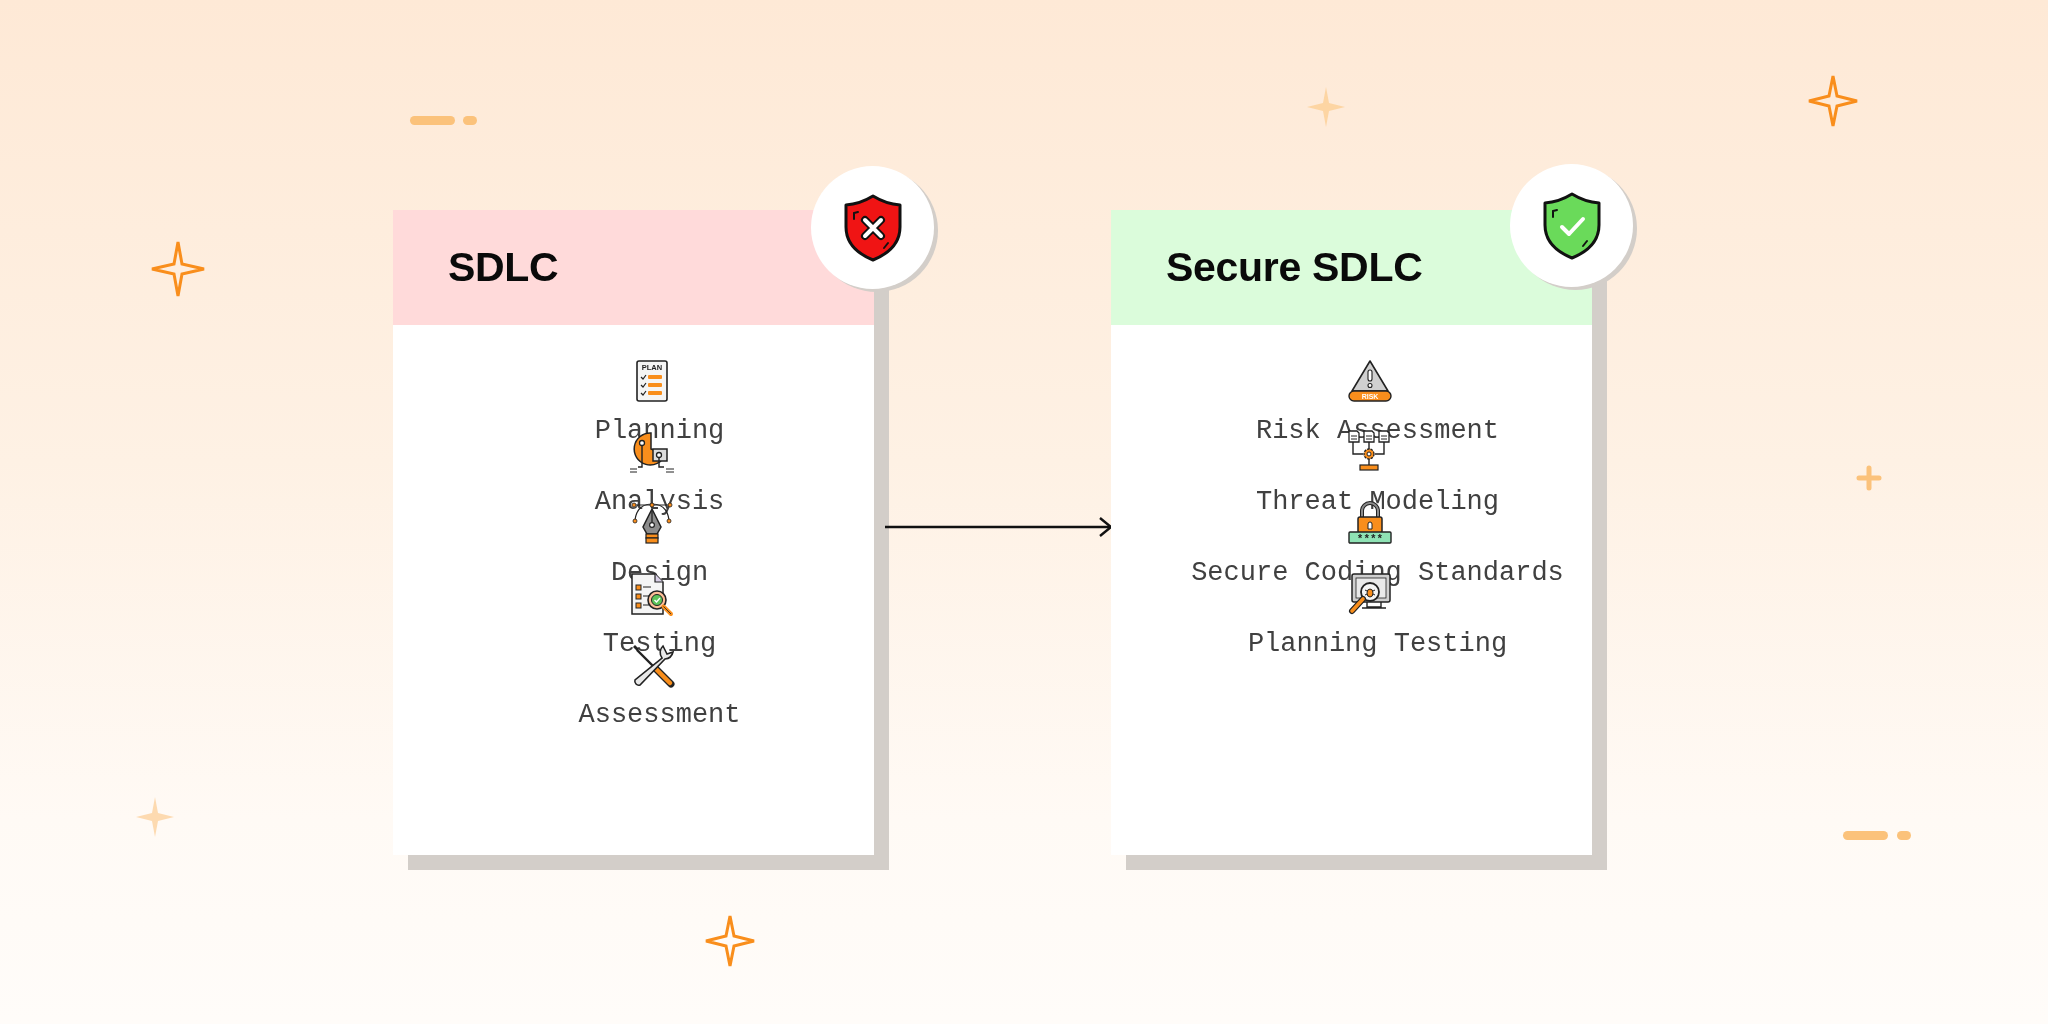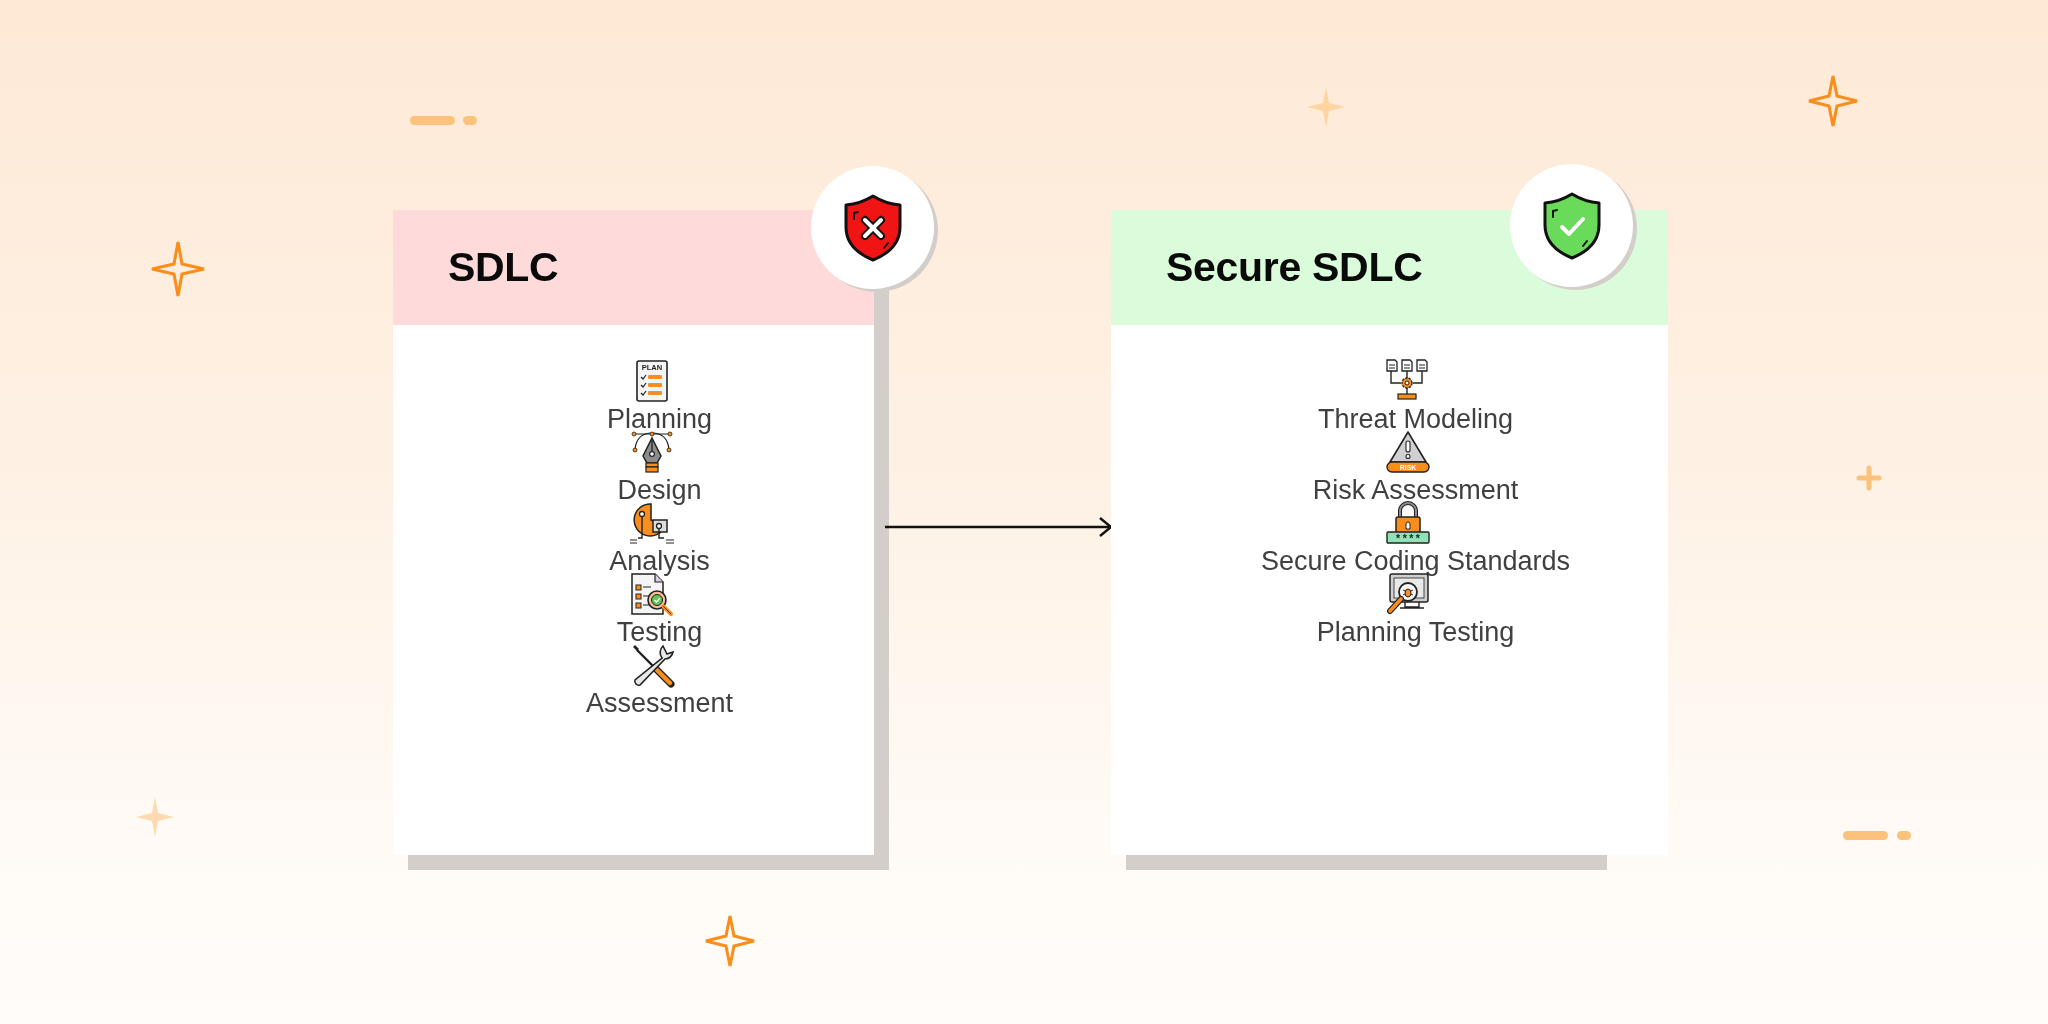--- a/index.html
+++ b/index.html
@@ -20,22 +20,23 @@
   }
   .card-title {
     font-family: "Liberation Sans", sans-serif;
     font-weight: 700; font-size: 41px; color: #0a0a0a; letter-spacing: -0.3px;
   }
   .items { position: absolute; left: 52px; top: 148px; right: 0; }
   .item { display: flex; align-items: center; height: 71px; flex-direction: column; }
   .item-icon { width: 46px; height: 46px; margin-right: 16px; flex: 0 0 46px; }
   .item-icon svg { width: 46px; height: 46px; display: block; }
   .item-label {
-    font-family: Liberation Sans, sans-serif; font-size: 27px; color: #404040;
+    font-family: Liberation Mono, monospace; font-size: 27px; color: #404040;
     white-space: nowrap;
+    margin-top: 12px;
   }
 
   .badge-shadow { position: absolute; width: 123px; height: 123px; border-radius: 50%; background: #d3cec9; }
   .badge {
     position: absolute; width: 123px; height: 123px; border-radius: 50%; background: #ffffff;
     display: flex; align-items: center; justify-content: center;
   }
   .badge svg { width: 62px; height: 70px; }
 
   .arrow { position: absolute; left: 884px; top: 516px; width: 230px; height: 22px; }
@@ -79,20 +80,35 @@
         <svg viewBox="0 0 46 46">
             <rect x="8" y="3" width="30" height="40" rx="2" fill="#f5f5f5" stroke="#222" stroke-width="1.6"></rect>
           <text x="23" y="12" font-size="7.5" font-weight="700" text-anchor="middle" font-family="Liberation Sans, sans-serif" fill="#222">PLAN</text>
           <path d="M12 19 l2 2 l3 -4 M12 27 l2 2 l3 -4 M12 35 l2 2 l3 -4" stroke="#222" stroke-width="1.2" fill="none"></path>
           <rect x="19" y="17" width="14" height="4" rx="1" fill="#f98e1c"></rect>
             <rect x="19" y="25" width="14" height="4" rx="1" fill="#f98e1c"></rect>
             <rect x="19" y="33" width="14" height="4" rx="1" fill="#f98e1c"></rect>
         </svg>
       </span>
       <span class="item-label">Planning</span>
+    </div>
+
+    <div class="item">
+      <span class="item-icon">
+        <svg viewBox="0 0 46 46">
+            <path d="M22 4 A16 16 0 1 0 36 26 L22 20 Z" fill="#f98e1c" stroke="#222" stroke-width="1.5"></path>
+          <path d="M24 20 L38 20 L38 32 L24 32 Z" fill="#ddd" stroke="#222" stroke-width="1.5"></path>
+          <circle cx="13" cy="14" r="2.5" fill="#fff" stroke="#222" stroke-width="1.3"></circle>
+            <path d="M13 16.5 V38 H9" stroke="#222" stroke-width="1.4" fill="none"></path>
+          <circle cx="30" cy="26" r="2.5" fill="#fff" stroke="#222" stroke-width="1.3"></circle>
+            <path d="M30 28.5 V38 H35" stroke="#222" stroke-width="1.4" fill="none"></path>
+          <path d="M1 40 H8 M1 43 H8 M37 40 H45 M37 43 H45" stroke="#222" stroke-width="1"></path>
+        </svg>
+      </span>
+      <span class="item-label">Analysis</span>
     </div>
 
     <div class="item">
       <span class="item-icon">
         <svg viewBox="0 0 46 46">
             <path d="M6 20 Q8 4 23 4 Q38 4 40 20" fill="none" stroke="#222" stroke-width="1.2"></path>
           <path d="M5 5 H41" stroke="#222" stroke-width="1"></path>
           <circle cx="5" cy="5" r="2" fill="#f98e1c" stroke="#222" stroke-width="0.8"></circle>
             <circle cx="23" cy="5" r="2" fill="#f98e1c" stroke="#222" stroke-width="0.8"></circle>
             <circle cx="41" cy="5" r="2" fill="#f98e1c" stroke="#222" stroke-width="0.8"></circle>
@@ -101,35 +117,20 @@
           <path d="M23 9 L32 27 L28 34 H18 L14 27 Z" fill="#8c8c8c" stroke="#222" stroke-width="1.5"></path>
           <path d="M23 11 V23" stroke="#222" stroke-width="1.3"></path>
             <circle cx="23" cy="25" r="2.4" fill="#fff" stroke="#222" stroke-width="1.2"></circle>
           <rect x="17" y="34" width="12" height="4" fill="#f98e1c" stroke="#222" stroke-width="1.2"></rect>
             <rect x="17" y="38" width="12" height="5" fill="#f98e1c" stroke="#222" stroke-width="1.2"></rect>
         </svg>
       </span>
       <span class="item-label">Design</span>
     </div>
 
-    <div class="item">
-      <span class="item-icon">
-        <svg viewBox="0 0 46 46">
-            <path d="M22 4 A16 16 0 1 0 36 26 L22 20 Z" fill="#f98e1c" stroke="#222" stroke-width="1.5"></path>
-          <path d="M24 20 L38 20 L38 32 L24 32 Z" fill="#ddd" stroke="#222" stroke-width="1.5"></path>
-          <circle cx="13" cy="14" r="2.5" fill="#fff" stroke="#222" stroke-width="1.3"></circle>
-            <path d="M13 16.5 V38 H9" stroke="#222" stroke-width="1.4" fill="none"></path>
-          <circle cx="30" cy="26" r="2.5" fill="#fff" stroke="#222" stroke-width="1.3"></circle>
-            <path d="M30 28.5 V38 H35" stroke="#222" stroke-width="1.4" fill="none"></path>
-          <path d="M1 40 H8 M1 43 H8 M37 40 H45 M37 43 H45" stroke="#222" stroke-width="1"></path>
-        </svg>
-      </span>
-      <span class="item-label">Analysis</span>
-    </div>
-
 
     <div class="item">
       <span class="item-icon">
         <svg viewBox="0 0 46 46">
             <path d="M3 3 H26 L34 11 V43 H3 Z" fill="#f5f5f5" stroke="#222" stroke-width="1.5"></path>
             <path d="M26 3 V11 H34" fill="#d8cfe6" stroke="#222" stroke-width="1.2"></path>
           <rect x="7" y="14" width="5" height="5" fill="#f98e1c" stroke="#222" stroke-width="1"></rect>
             <rect x="7" y="23" width="5" height="5" fill="#f98e1c" stroke="#222" stroke-width="1"></rect>
             <rect x="7" y="32" width="5" height="5" fill="#f98e1c" stroke="#222" stroke-width="1"></rect>
           <path d="M14 16 H22 M14 25 H20 M14 34 H20" stroke="#222" stroke-width="1.2"></path>
@@ -168,25 +169,38 @@
     <path d="M23 27 L39 43 M39 27 L23 43" stroke="#fff" stroke-width="4" stroke-linecap="round"></path>
   </svg>
 </div>
 
 <svg class="arrow" viewBox="0 0 230 22">
   <path d="M1 11 H226" stroke="#111" stroke-width="2.4"></path>
   <path d="M216 2 L227 11 L216 20" stroke="#111" stroke-width="2.4" fill="none"></path>
 </svg>
 
 <div class="card-shadow" style="left:1126px;top:225px;width:481px;height:645px;"></div>
-<div class="card" style="left:1111px;top:210px;width:557px;height:645px;">
+<div class="card" style="left:1111px;top:210px;width:481px;height:645px;">
   <div class="card-header" style="background:#dbfcdb;">
     <span class="card-title">Secure SDLC</span>
   </div>
   <div class="items">
+
+    <div class="item">
+      <span class="item-icon">
+        <svg viewBox="0 0 46 46">
+            <path d="M23 3 L41 33 H5 Z" fill="#d0d0d0" stroke="#222" stroke-width="1.6" stroke-linejoin="round"></path>
+          <rect x="21" y="12" width="4" height="11" rx="2" fill="#fff" stroke="#222" stroke-width="1.1"></rect>
+            <circle cx="23" cy="27.5" r="2" fill="#fff" stroke="#222" stroke-width="1.1"></circle>
+          <rect x="2" y="33" width="42" height="10" rx="5" fill="#f98e1c" stroke="#222" stroke-width="1.4"></rect>
+          <text x="23" y="41" font-size="7" font-weight="700" text-anchor="middle" font-family="Liberation Sans, sans-serif" fill="#fff">RISK</text>
+        </svg>
+      </span>
+      <span class="item-label">Risk Assessment</span>
+    </div>
 
     <div class="item">
       <span class="item-icon">
         <svg viewBox="0 0 46 46">
             <g fill="#fff" stroke="#222" stroke-width="1.3">
           <path d="M2 2 H10 L12 4 V13 H2 Z"></path>
               <path d="M17 2 H25 L27 4 V13 H17 Z"></path>
               <path d="M32 2 H40 L42 4 V13 H32 Z"></path>
             </g>
           <path d="M4 7 H10 M4 10 H10 M19 7 H25 M19 10 H25 M34 7 H40 M34 10 H40" stroke="#222" stroke-width="1"></path>
@@ -196,33 +210,20 @@
           <path d="M22 30 V36" stroke="#222" stroke-width="1.4"></path>
             <rect x="13" y="36" width="18" height="5" fill="#f98e1c" stroke="#222" stroke-width="1.2"></rect>
         </svg>
       </span>
       <span class="item-label">Threat Modeling</span>
     </div>
 
     <div class="item">
       <span class="item-icon">
         <svg viewBox="0 0 46 46">
-            <path d="M23 3 L41 33 H5 Z" fill="#d0d0d0" stroke="#222" stroke-width="1.6" stroke-linejoin="round"></path>
-          <rect x="21" y="12" width="4" height="11" rx="2" fill="#fff" stroke="#222" stroke-width="1.1"></rect>
-            <circle cx="23" cy="27.5" r="2" fill="#fff" stroke="#222" stroke-width="1.1"></circle>
-          <rect x="2" y="33" width="42" height="10" rx="5" fill="#f98e1c" stroke="#222" stroke-width="1.4"></rect>
-          <text x="23" y="41" font-size="7" font-weight="700" text-anchor="middle" font-family="Liberation Sans, sans-serif" fill="#fff">RISK</text>
-        </svg>
-      </span>
-      <span class="item-label">Risk Assessment</span>
-    </div>
-
-    <div class="item">
-      <span class="item-icon">
-        <svg viewBox="0 0 46 46">
             <path d="M15 18 V11 A8 8 0 0 1 31 11 V18" fill="none" stroke="#222" stroke-width="4"></path>
             <path d="M15 18 V11 A8 8 0 0 1 31 11 V18" fill="none" stroke="#8c8c8c" stroke-width="2"></path>
           <rect x="11" y="17" width="24" height="16" rx="2" fill="#f98e1c" stroke="#222" stroke-width="1.5"></rect>
           <path d="M21 29 V24 A2 2 0 0 1 25 24 V29 Z" fill="#fff" stroke="#222" stroke-width="1"></path>
           <rect x="2" y="32" width="42" height="11" rx="1" fill="#8fe3b5" stroke="#222" stroke-width="1.4"></rect>
           <text x="23" y="42" font-size="11" font-weight="700" text-anchor="middle" font-family="Liberation Mono, monospace" fill="#222">****</text>
         </svg>
       </span>
       <span class="item-label">Secure Coding Standards</span>
     </div>

